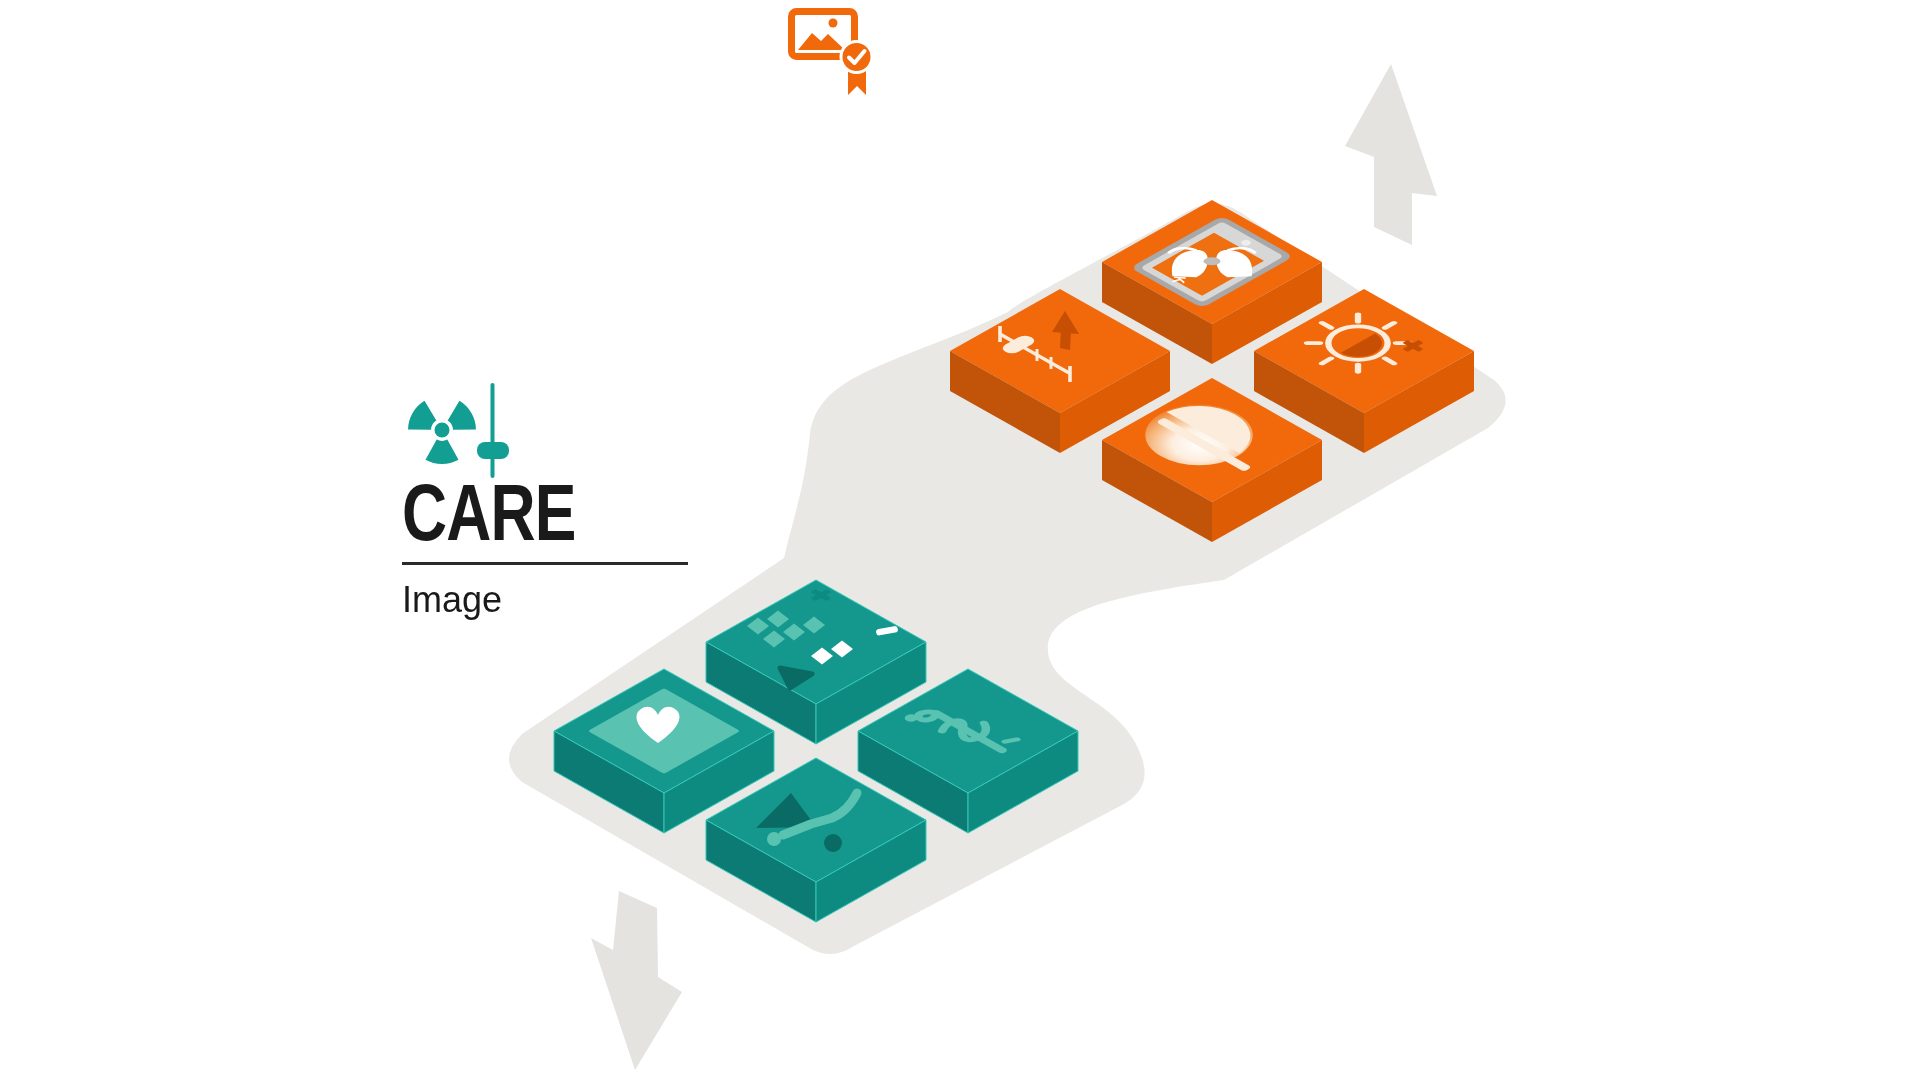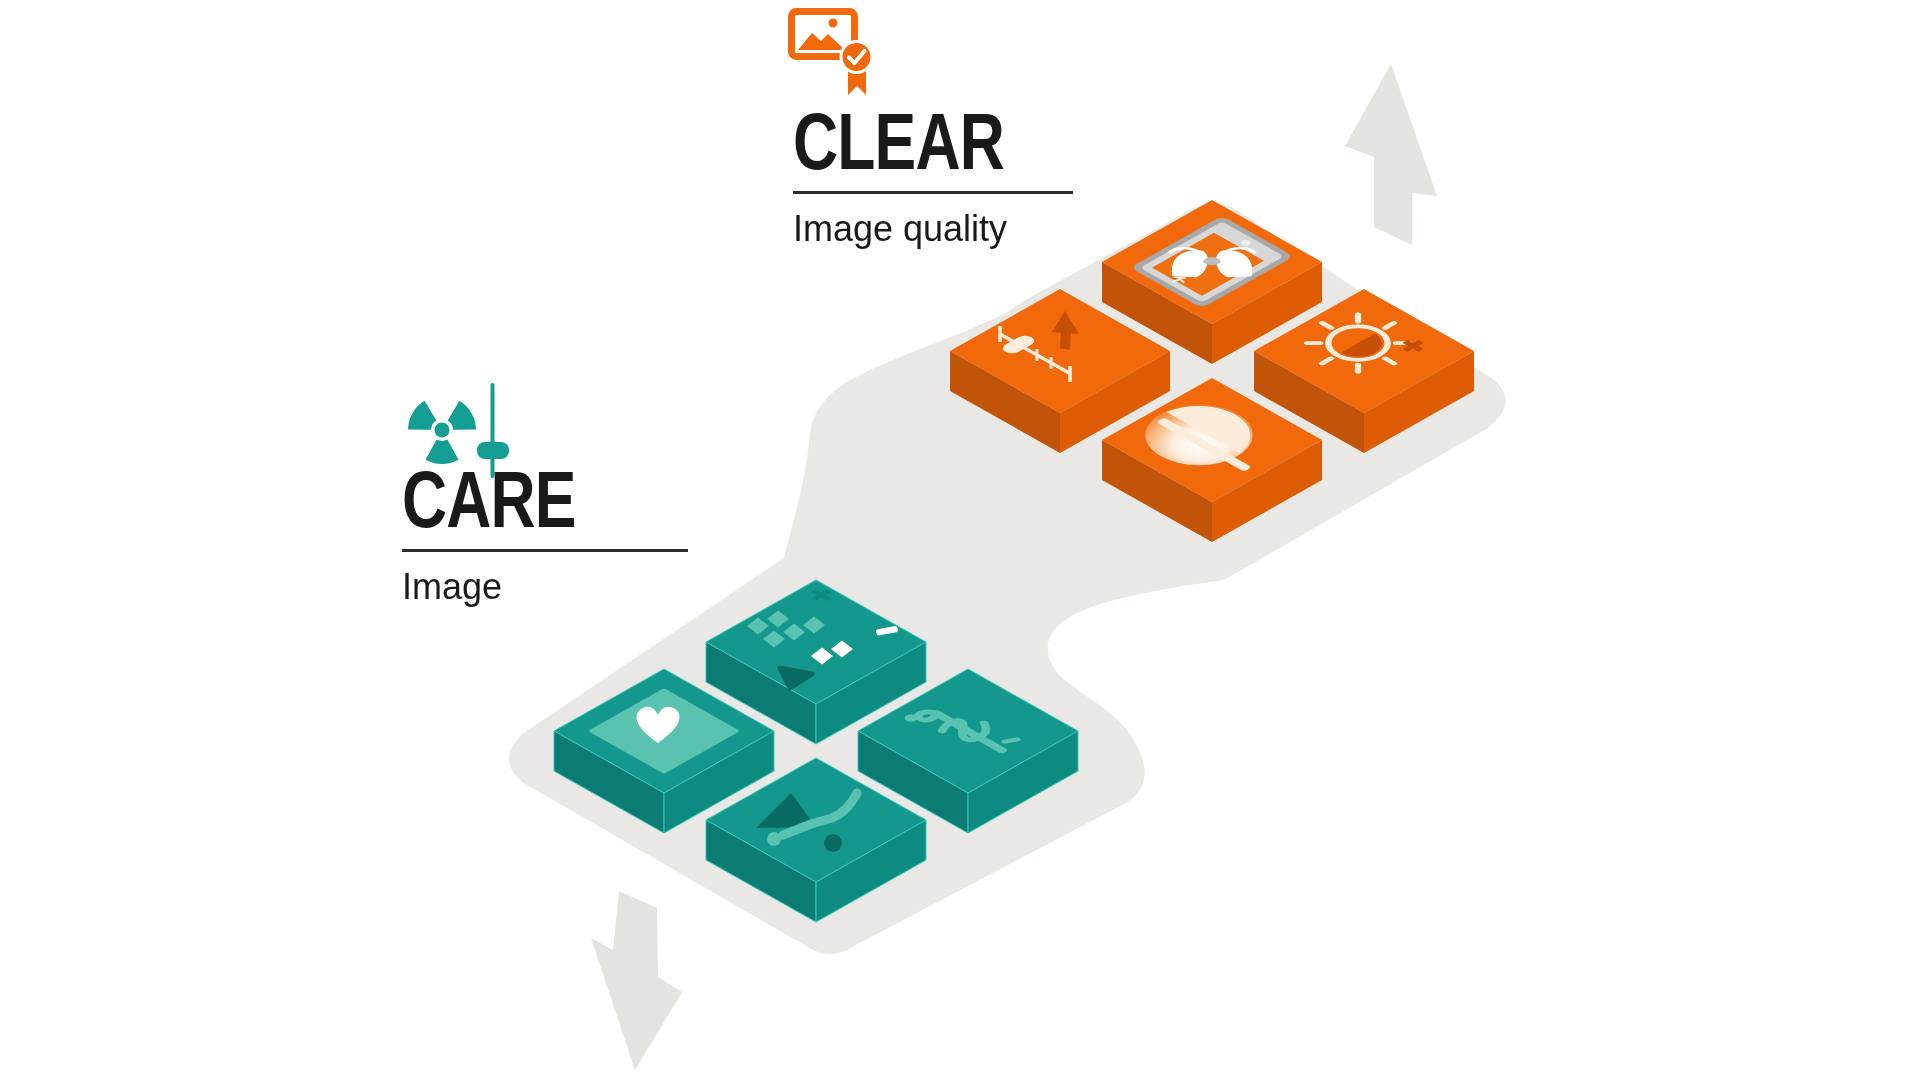--- a/index.html
+++ b/index.html
@@ -30,21 +30,21 @@
   .bezel-gray{fill:var(--tablet-bezel,#D7D7D7);}
   .screen-orange{fill:var(--tablet-screen,#EE7010);}
 
   .label-block{position:absolute;color:var(--text,#1A1A1A);}
   .label-title{font-size:80px;font-weight:bold;line-height:1;letter-spacing:-1px;
                transform:scaleX(0.78);transform-origin:left top;white-space:nowrap;}
   .label-underline{height:2.5px;background:var(--underline,#2B2B2B);margin-top:9px;}
   .label-sub{font-size:36px;margin-top:14px;white-space:nowrap;}
   .clear-block{left:793px;top:102px;}
   .clear-block .label-underline{width:280px;}
-  .care-block{left:402px;top:460px;}
+  .care-block{left:402px;top:473px;}
   .care-block .label-underline{width:286px;}
 </style>
 </head>
 <body>
 
 <div class="stage">
 <svg width="1920" height="1080" viewBox="0 0 1920 1080">
   <defs>
     <radialGradient id="orbGlow" cx="40%" cy="62%" r="70%">
       <stop offset="0%" stop-color="#FFFFFF"></stop>
@@ -218,24 +218,19 @@
     <polygon class="t-right" points="110,0 0,62 0,102 110,40"></polygon>
     <g>
       <polygon class="t-dark" points="-60,8 -25,-27 0,7"></polygon>
       <circle class="t-dark" cx="17" cy="23" r="9"></circle>
       <circle class="t-light" cx="-42" cy="19" r="7"></circle>
       <path class="t-light-s" stroke-width="9" stroke-linecap="round" stroke-linejoin="round" d="M -33,15 L -5,4 L 16,-2 C 28,-7 35,-15 41,-27"></path>
     </g>
   </g>
 </svg>
 
-<div class="label-block clear-block">
-  <div class="label-title">CLEAR</div>
-  <div class="label-underline"></div>
-  <div class="label-sub">Image quality</div>
-</div>
 
 <div class="label-block care-block">
   <div class="label-title">CARE</div>
   <div class="label-underline"></div>
   <div class="label-sub">Image</div>
 </div>
 </div>
 
 </body></html>

